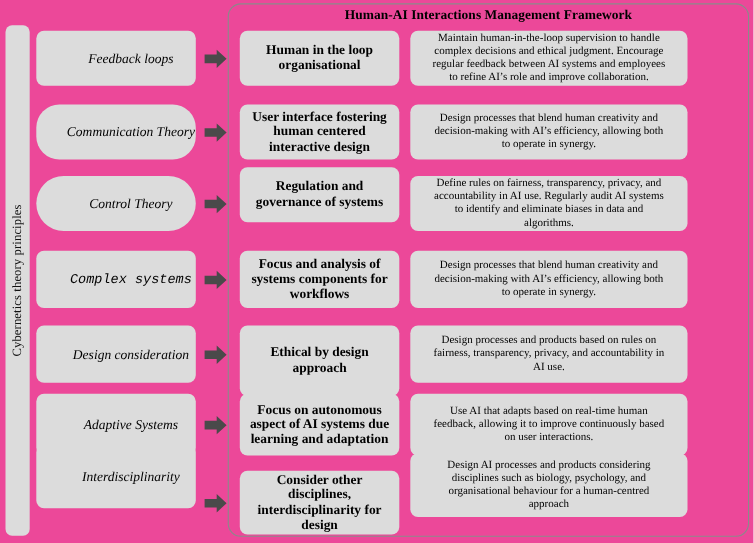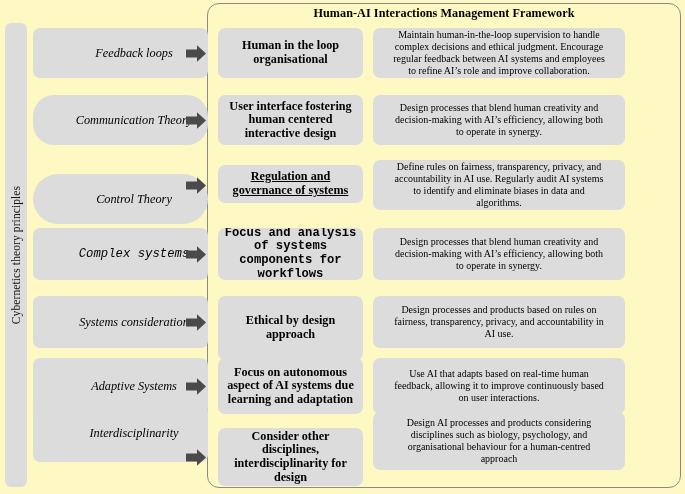--- a/index.html
+++ b/index.html
@@ -12,21 +12,21 @@
     height: 494px;
     font-family: "Liberation Serif", "DejaVu Serif", serif;
     position: relative;
     overflow: hidden;
   }
 
   #canvas {
     position: relative;
     width: 685px;
     height: 494px;
-    background: #fef9c3;
+    background: #ec4899;
   }
 
   
   .spine {
     position: absolute;
     left: 5px;
     top: 23px;
     width: 22px;
     height: 464px;
     background: #dcdcdc;
@@ -83,21 +83,21 @@
     display: flex;
     align-items: center;
     justify-content: center;
     text-align: center;
     color: #000000;
     overflow: hidden;
   }
 
   .cell-principle {
     left: 33px;
-    width: 175px;
+    width: 145px;
     font-style: italic;
     font-size: 12.3px;
     padding-left: 27px;
   }
   .cell-action {
     left: 218px;
     width: 145px;
     font-weight: bold;
     font-size: 12.2px;
     line-height: 1.12;
@@ -152,45 +152,45 @@
           <svg width="22" height="19" viewBox="0 0 22 19" xmlns="http://www.w3.org/2000/svg">
             <path d="M1 5.6 L12 5.6 L12 1.2 L21 9.5 L12 17.8 L12 13.4 L1 13.4 Z" fill="#4a4a4a"></path>
           </svg>
         </div>
         <div class="cell cell-action" style="top: 95px; height: 50px;">User interface fostering human centered interactive design</div>
         <div class="cell cell-detail" style="top: 95px; height: 50px;">
           <span class="dtxt">Design processes that blend human creativity and decision-making with AI’s efficiency, allowing both to operate in synergy.</span>
         </div>
       </div>
       <div class="row" style="top: 0px;">
-        <div class="cell cell-principle" style="top: 174px; height: 50px; border-radius: 25px;">Control Theory</div>
+        <div class="cell cell-principle" style="top: 160px; height: 50px; border-radius: 25px;">Control Theory</div>
         <div class="arrow" style="top: 175.5px;">
           <svg width="22" height="19" viewBox="0 0 22 19" xmlns="http://www.w3.org/2000/svg">
             <path d="M1 5.6 L12 5.6 L12 1.2 L21 9.5 L12 17.8 L12 13.4 L1 13.4 Z" fill="#4a4a4a"></path>
           </svg>
         </div>
-        <div class="cell cell-action" style="top: 165px; height: 38px; text-decoration: underline;">Regulation and governance of systems</div>
+        <div class="cell cell-action" style="top: 152px; height: 50px;">Regulation and governance of systems</div>
         <div class="cell cell-detail" style="top: 160px; height: 50px;">
           <span class="dtxt">Define rules on fairness, transparency, privacy, and accountability in AI use. Regularly audit AI systems to identify and eliminate biases in data and algorithms.</span>
         </div>
       </div>
       <div class="row" style="top: 0px;">
         <div class="cell cell-principle" style="top: 228px; height: 52px; font-family: Liberation Mono, monospace;">Complex systems</div>
         <div class="arrow" style="top: 244.5px;">
           <svg width="22" height="19" viewBox="0 0 22 19" xmlns="http://www.w3.org/2000/svg">
             <path d="M1 5.6 L12 5.6 L12 1.2 L21 9.5 L12 17.8 L12 13.4 L1 13.4 Z" fill="#4a4a4a"></path>
           </svg>
         </div>
-        <div class="cell cell-action" style="top: 228px; height: 52px; font-family: Liberation Mono, monospace;">Focus and analysis of systems components for workflows</div>
+        <div class="cell cell-action" style="top: 228px; height: 52px;">Focus and analysis of systems components for workflows</div>
         <div class="cell cell-detail" style="top: 228px; height: 52px;">
           <span class="dtxt">Design processes that blend human creativity and decision-making with AI’s efficiency, allowing both to operate in synergy.</span>
         </div>
       </div>
       <div class="row" style="top: 0px;">
-        <div class="cell cell-principle" style="top: 296px; height: 52px;">Systems consideration</div>
+        <div class="cell cell-principle" style="top: 296px; height: 52px;">Design consideration</div>
         <div class="arrow" style="top: 312.5px;">
           <svg width="22" height="19" viewBox="0 0 22 19" xmlns="http://www.w3.org/2000/svg">
             <path d="M1 5.6 L12 5.6 L12 1.2 L21 9.5 L12 17.8 L12 13.4 L1 13.4 Z" fill="#4a4a4a"></path>
           </svg>
         </div>
         <div class="cell cell-action" style="top: 296px; height: 64px;">Ethical by design approach</div>
         <div class="cell cell-detail" style="top: 296px; height: 52px;">
           <span class="dtxt">Design processes and products based on rules on fairness, transparency, privacy, and accountability in AI use.</span>
         </div>
       </div>

